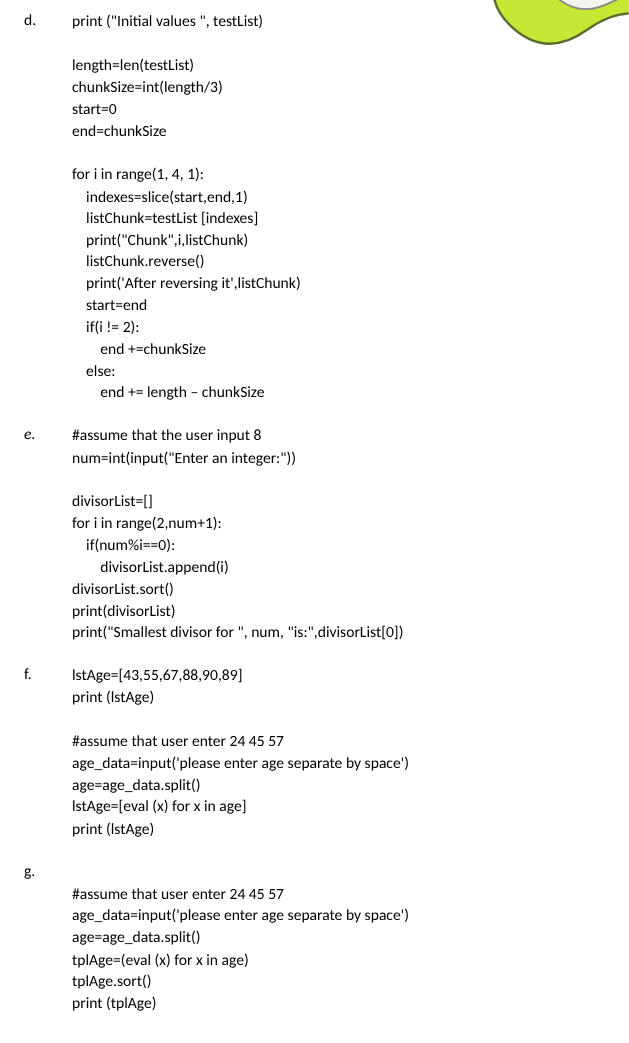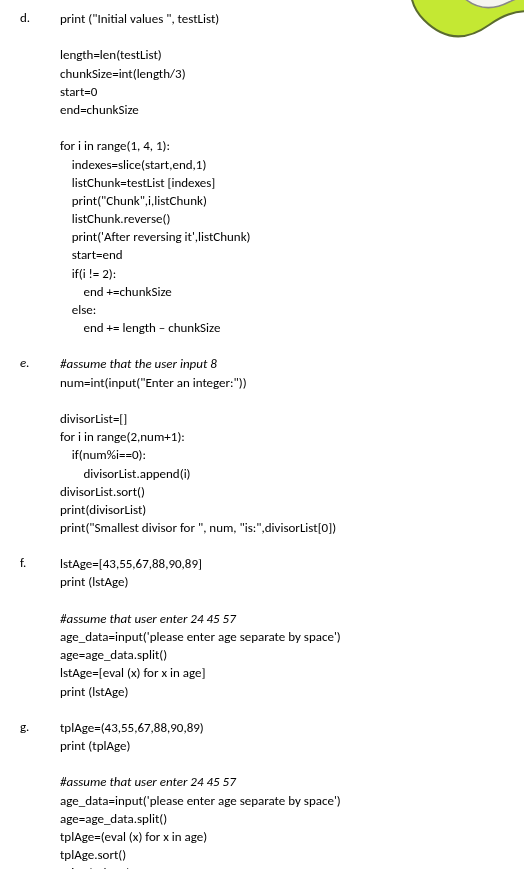--- a/index.html
+++ b/index.html
@@ -31,21 +31,20 @@
     padding-top: 0;
   }
   .label.italic {
     font-style: italic;
   }
   .code {
     white-space: pre;
     line-height: 1.4;
   }
   .code .comment {
-    font-style: italic;
   }
   .decoration {
     position: absolute;
     top: -30px;
     right: -30px;
     z-index: 1;
     pointer-events: none;
   }
 </style>
 </head>
@@ -103,23 +102,21 @@
 </span>
 <span class="comment">#assume that user enter 24 45 57</span>
 <span>age_data=input('please enter age separate by space')
 age=age_data.split()
 lstAge=[eval (x) for x in age]
 print (lstAge)</span></div>
   </div>
 
   <div class="item">
     <div class="label">g.</div>
-    <div class="code"><span>tplAge=(43,55,67,88,90,89)
-print (tplAge)
-</span>
+    <div class="code">
 <span class="comment">#assume that user enter 24 45 57</span>
 <span>age_data=input('please enter age separate by space')
 age=age_data.split()
 tplAge=(eval (x) for x in age)
 tplAge.sort()
 print (tplAge)</span></div>
   </div>
 
 </div>
 

